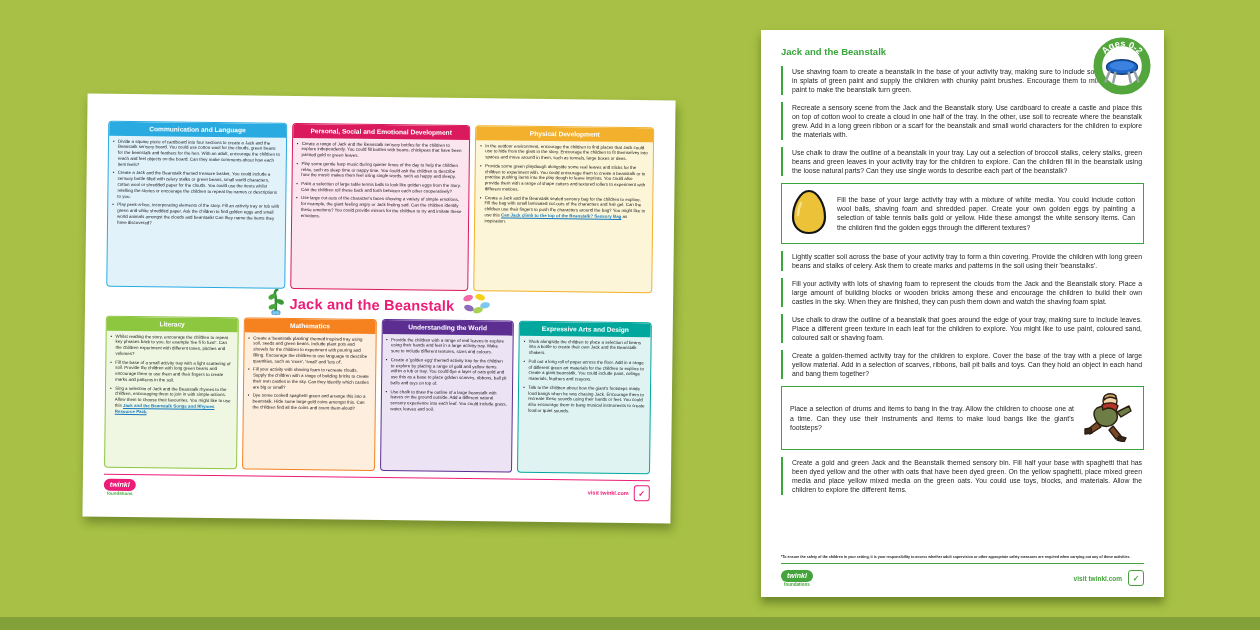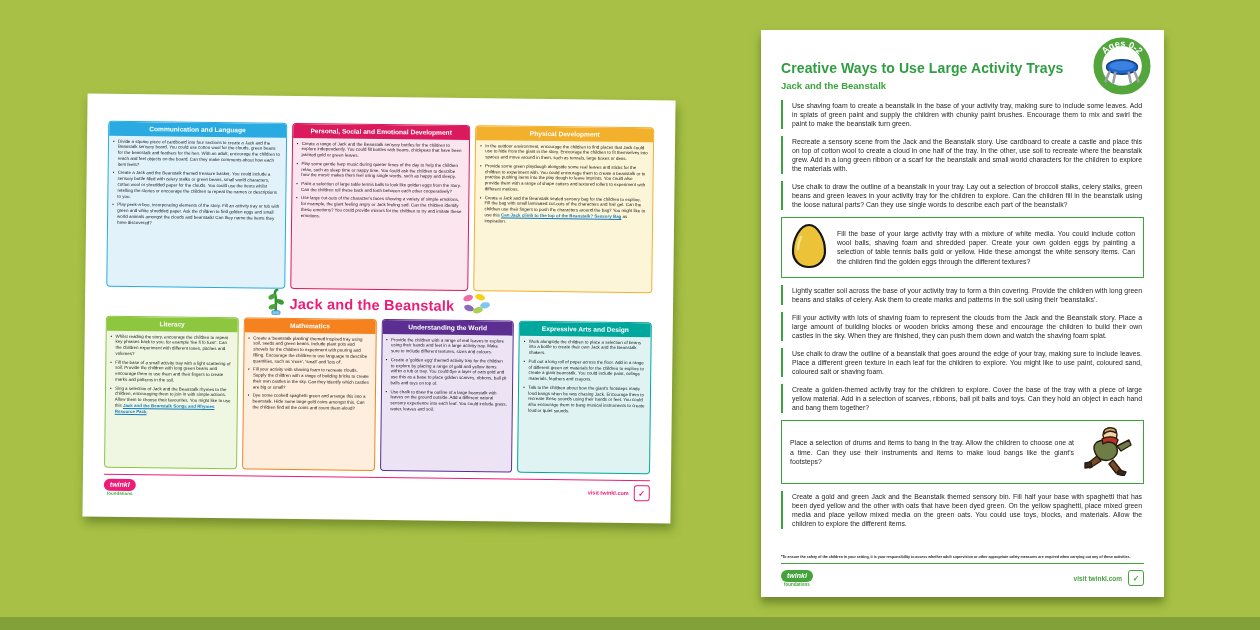--- a/index.html
+++ b/index.html
@@ -179,21 +179,20 @@
         <text font-size="9.5" fill="#ffffff" font-weight="bold" font-family="Liberation Sans, sans-serif">
           <textPath href="#arcpath" startOffset="50%" text-anchor="middle">Ages 0-2</textPath>
         </text>
         <g>
           <ellipse cx="30" cy="31" rx="16" ry="7.5" fill="#1f66c9" stroke="#123d7a" stroke-width="1.4"></ellipse>
           <ellipse cx="30" cy="29.8" rx="12.5" ry="4.8" fill="#3b82e0"></ellipse>
           <path d="M17 36 L13 46 M23 37 L21 47 M37 37 L39 47 M43 36 L47 46" stroke="#9aa0a6" stroke-width="2.6" fill="none" stroke-linecap="round"></path>
         </g>
       </svg>
     </div>
-    <div class="rd-title">Creative Ways to Use Large Activity Trays</div>
     <div class="rd-subtitle">Jack and the Beanstalk</div>
     <div id="rd-paras">
         <div class="rd-para">Use shaving foam to create a beanstalk in the base of your activity tray, making sure to include some leaves. Add in splats of green paint and supply the children with chunky paint brushes. Encourage them to mix and swirl the paint to make the beanstalk turn green.</div>
         <div class="rd-para">Recreate a sensory scene from the Jack and the Beanstalk story. Use cardboard to create a castle and place this on top of cotton wool to create a cloud in one half of the tray. In the other, use soil to recreate where the beanstalk grew. Add in a long green ribbon or a scarf for the beanstalk and small world characters for the children to explore the materials with.</div>
         <div class="rd-para">Use chalk to draw the outline of a beanstalk in your tray. Lay out a selection of broccoli stalks, celery stalks, green beans and green leaves in your activity tray for the children to explore. Can the children fill in the beanstalk using the loose natural parts? Can they use single words to describe each part of the beanstalk?</div>
         <div class="rd-box">
           <span>
   <svg width="38" height="46" viewBox="0 0 38 46">
     <path d="M19 2 C28 2 35 16 35 28 C35 38 28 44 19 44 C10 44 3 38 3 28 C3 16 10 2 19 2 Z" fill="#ecc239" stroke="#151515" stroke-width="2.2"></path>
     <path d="M11 14 C9 18 8 22 8 26" stroke="#f7e08a" stroke-width="2.5" fill="none" stroke-linecap="round"></path>

